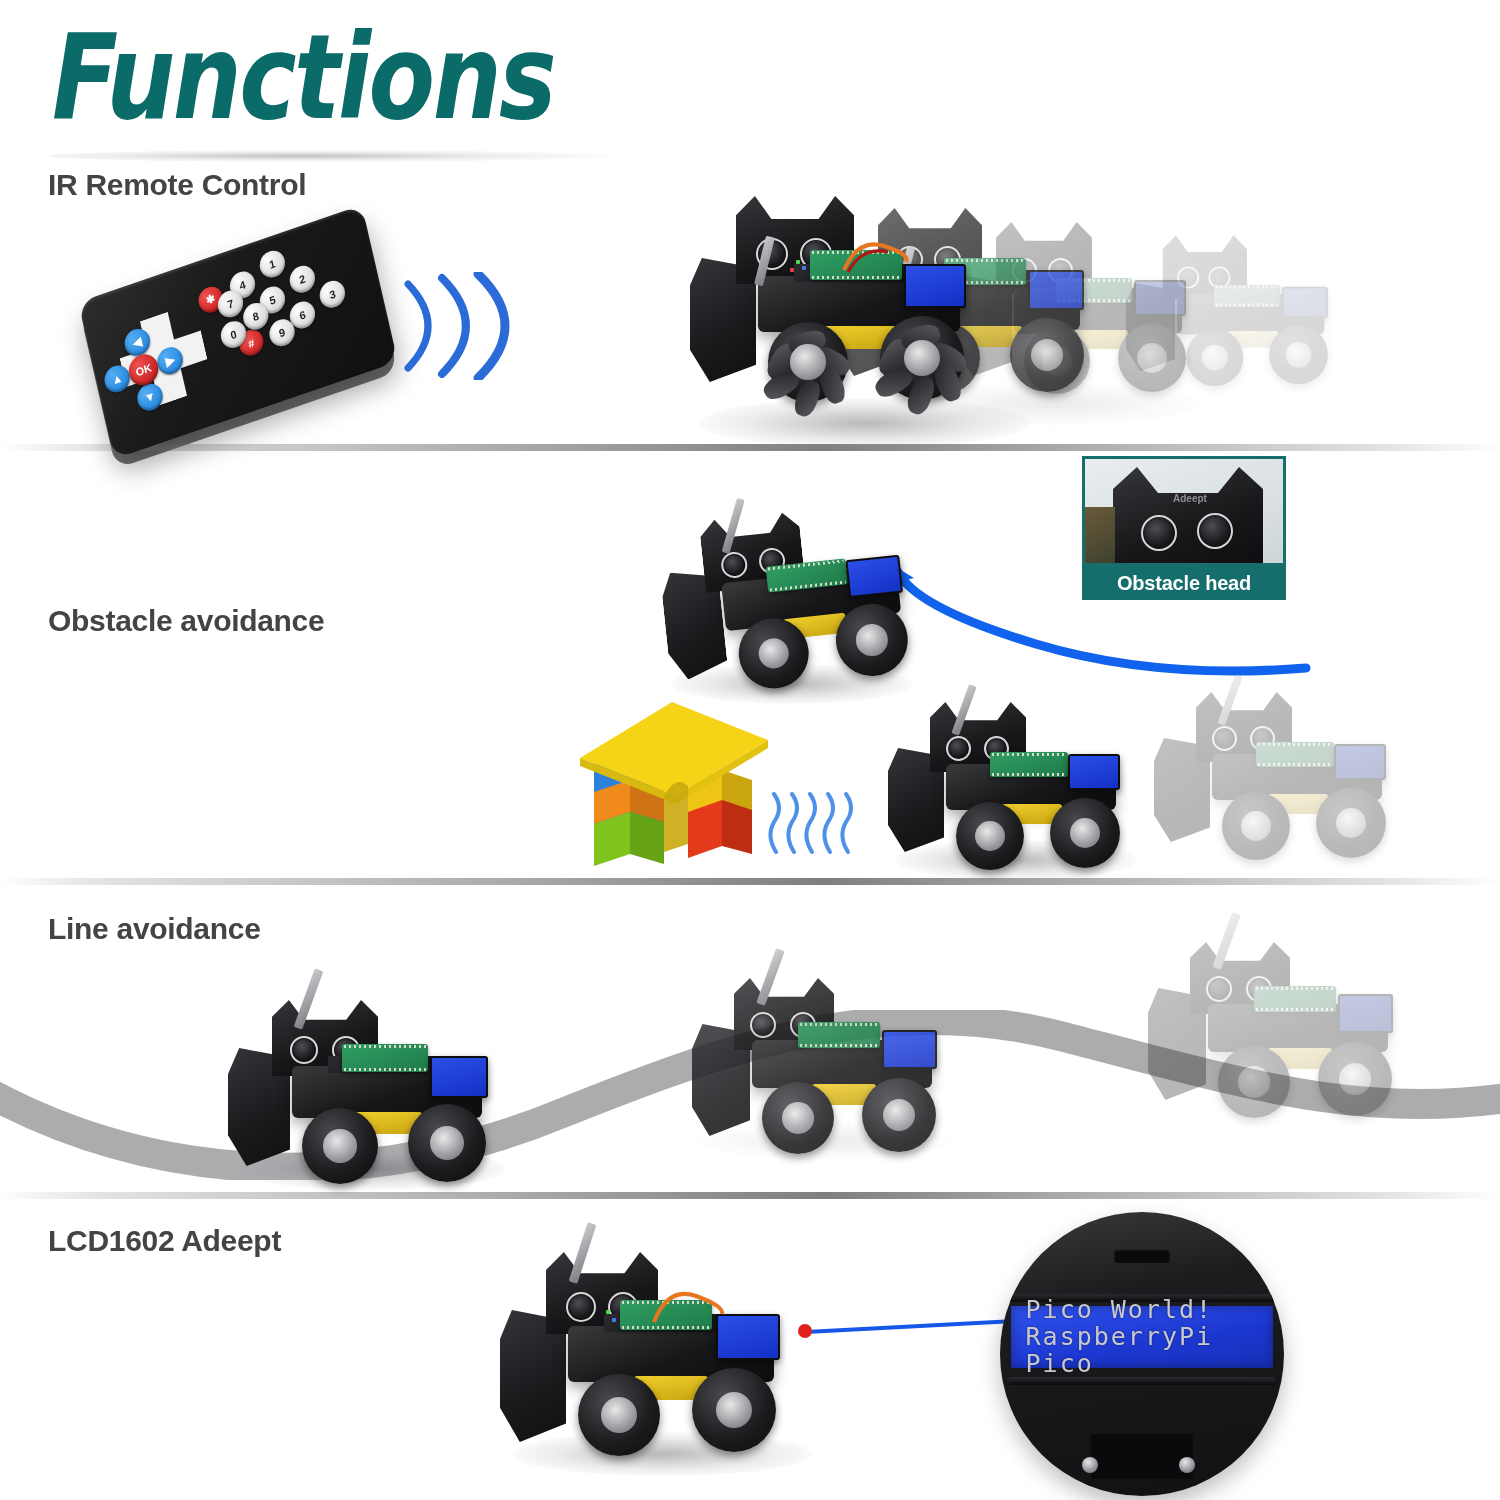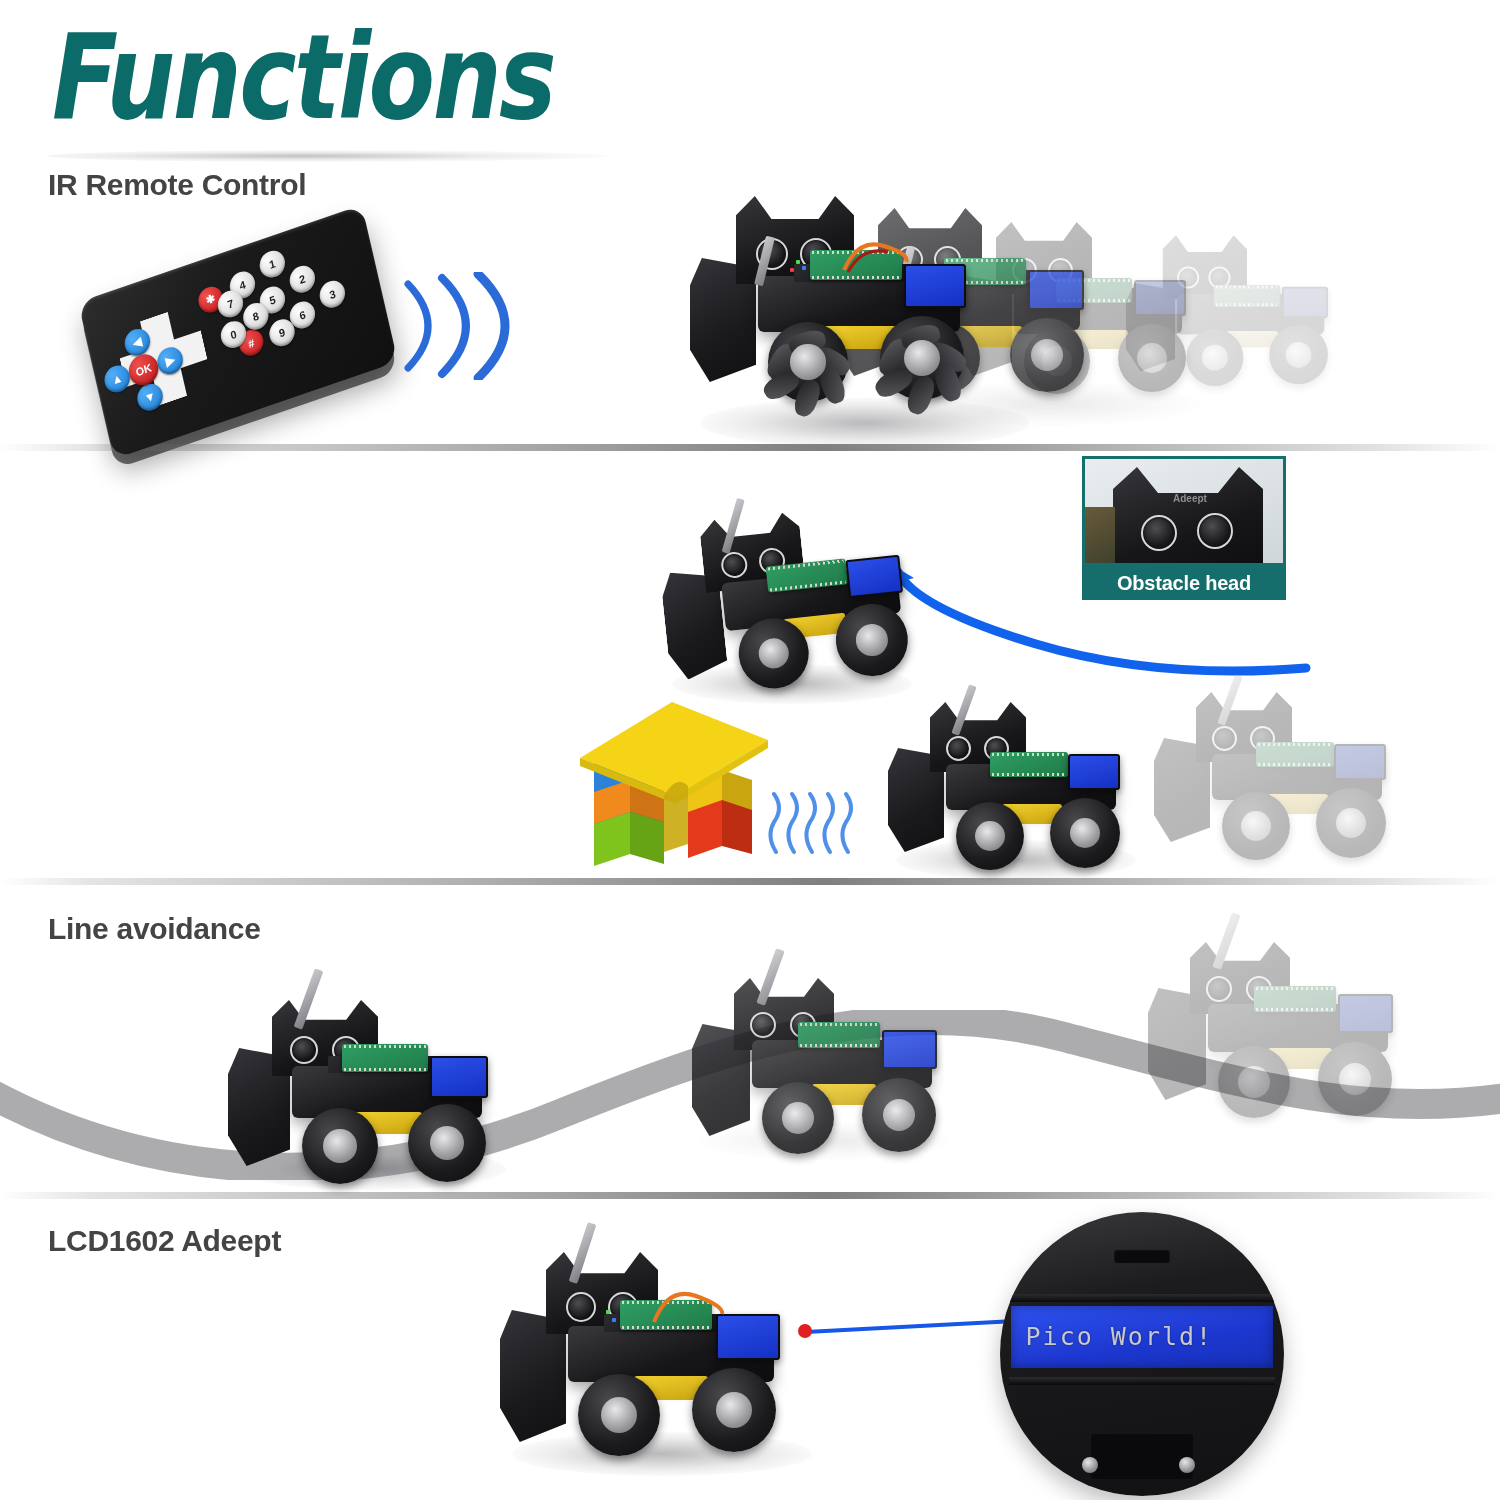--- a/index.html
+++ b/index.html
@@ -212,20 +212,21 @@
 </style>
 </head>
 <body>
 
 <div class="page">
 
   <div class="hero-title">Functions</div>
   <div class="hero-shadow"></div>
 
   <div class="sec-label lbl-ir">IR Remote Control</div>
+  <div class="sec-label lbl-obs">Obstacle avoidance</div>
   <div class="sec-label lbl-line">Line avoidance</div>
   <div class="sec-label lbl-lcd">LCD1602 Adeept</div>
 
   <div class="divider div1"></div>
   <div class="divider div2"></div>
   <div class="divider div3"></div>
 
   <div class="remote-wrap">
     <div class="remote-edge"></div>
     <div class="remote">
@@ -543,20 +544,21 @@
   </div>
 
   <div class="mag-line"></div>
   <div class="mag-dot"></div>
 
   <div class="mag">
     <div class="mag-slot"></div>
     <div class="mag-rail" style="top:29%;"></div>
     <div class="mag-lcd">
       <div>Pico World!</div>
+      <div>RaspberryPi Pico</div>
     </div>
     <div class="mag-rail" style="top:58%;"></div>
     <div class="mag-foot"></div>
     <div class="screw" style="left:29%; bottom:8%;"></div>
     <div class="screw" style="left:63%; bottom:8%;"></div>
   </div>
 
 </div>
 
 </body></html>

